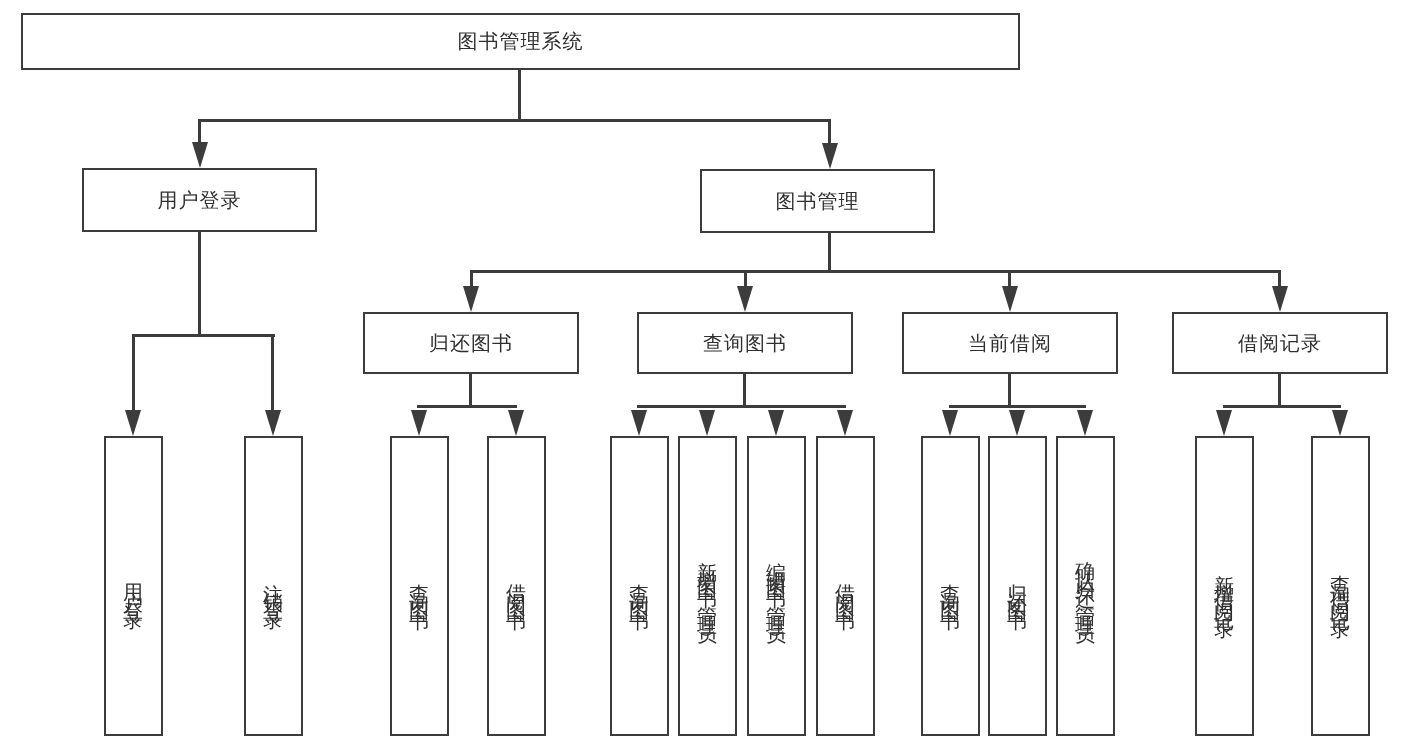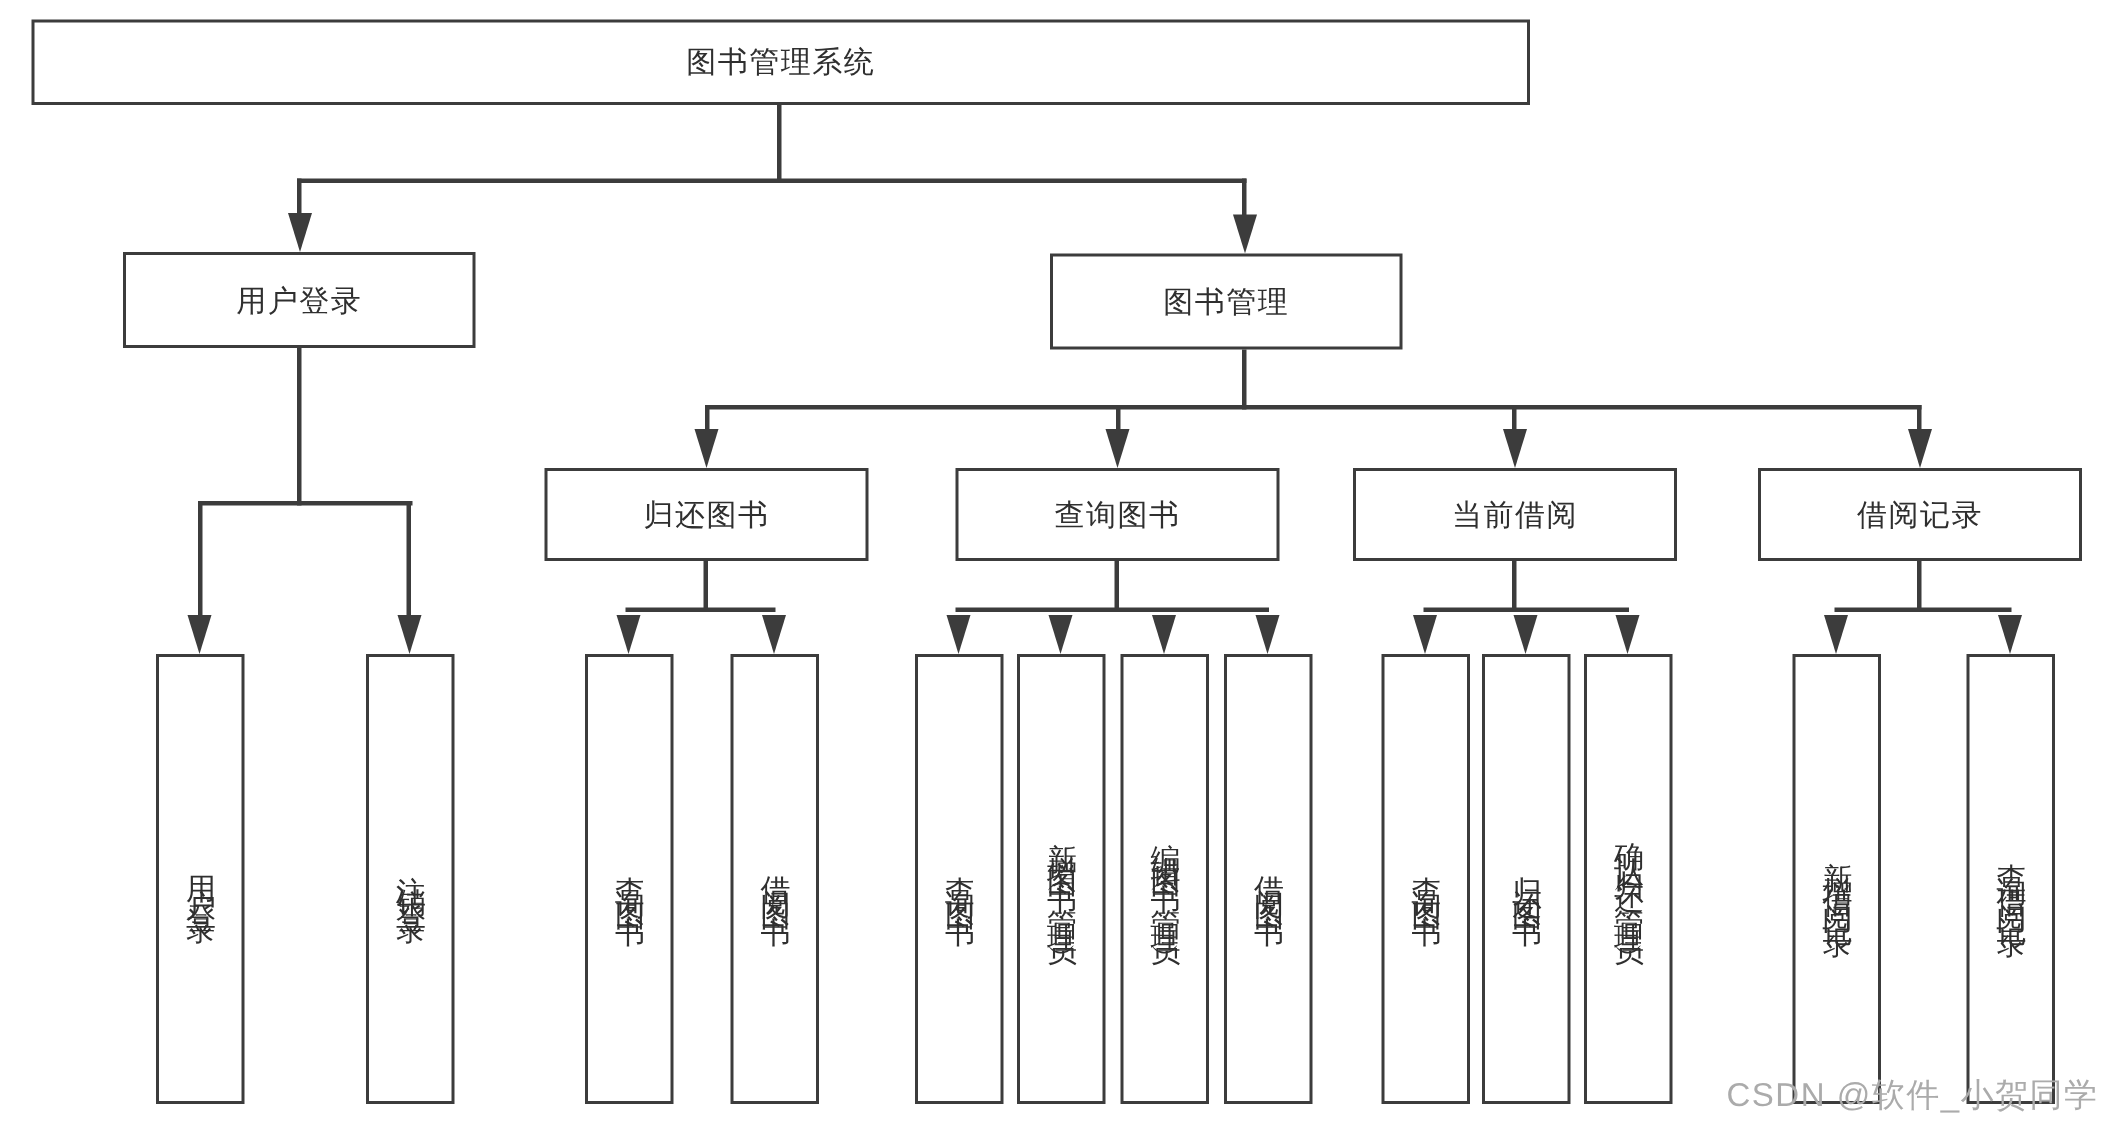--- a/index.html
+++ b/index.html
@@ -151,15 +151,14 @@
     <span class="vtext">确认归还（管理员）</span>
   </div>
 
   <div class="leaf" style="left:1195px;top:436px;width:59px;height:300px;">
     <span class="vtext">新增借阅记录</span>
   </div>
   <div class="leaf" style="left:1311px;top:436px;width:59px;height:300px;">
     <span class="vtext">查询借阅记录</span>
   </div>
 
-  <div class="watermark">CSDN @软件_小贺同学</div>
 
 </div>
 
 </body></html>

